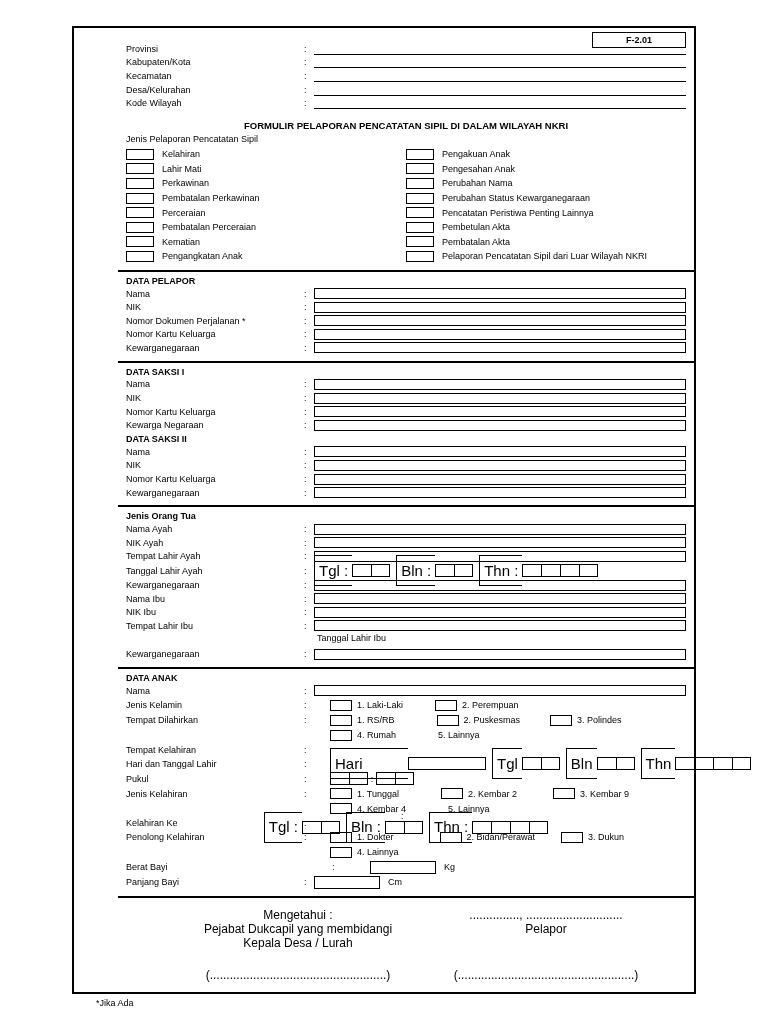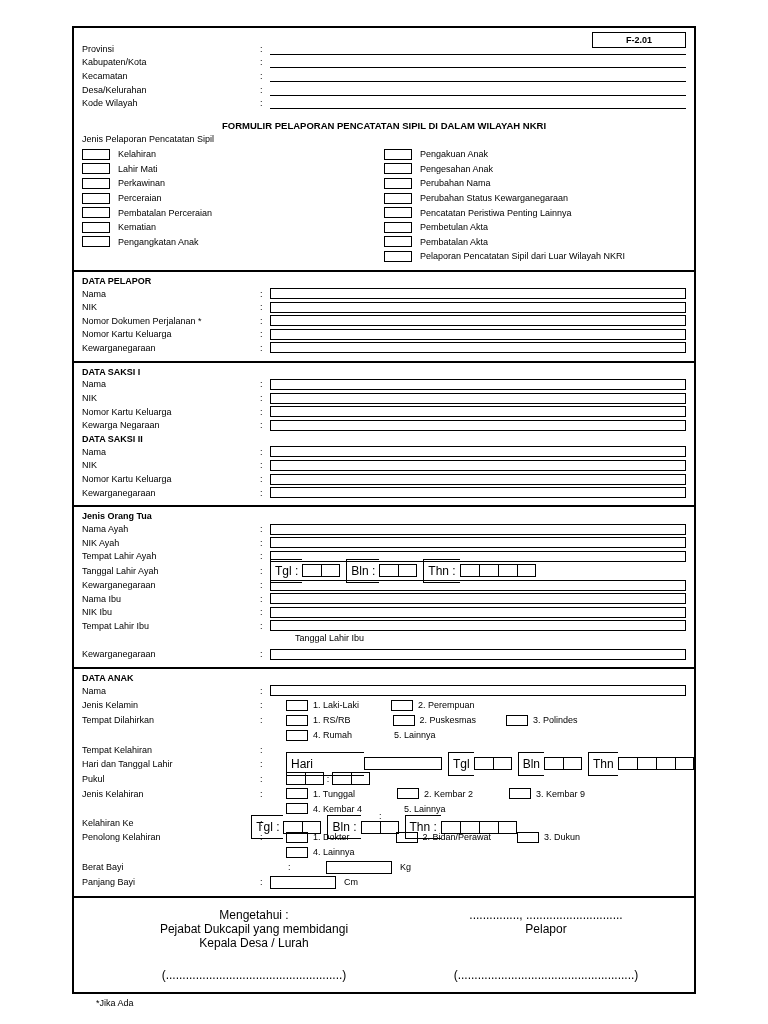--- a/index.html
+++ b/index.html
@@ -16,20 +16,21 @@
     position: relative;
   }
   .page {
     position: absolute;
     left: 72px;
     top: 26px;
     width: 624px;
     height: 968px;
     border: 2px solid #000;
     box-sizing: border-box;
+    padding-left: 44px;
   }
   .formcode {
     position: absolute;
     right: 8px;
     top: 4px;
     width: 92px;
     height: 14px;
     border: 1px solid #000;
     text-align: center;
     font-weight: bold;
@@ -126,24 +127,24 @@
   
   .datebar {
     flex: 1 1 auto;
     display: flex;
     align-items: center;
     height: 13px;
   }
   .dlabel {
     border: 1px solid #000;
     border-right: none;
-    height: 24px;
+    height: 31px;
     box-sizing: border-box;
     padding: 0 4px;
-    font-size: 12px;
+    font-size: 15px;
     line-height: 12px;
     display: flex;
     align-items: center;
   }
   .cell {
     width: 19px;
     height: 13px;
     border: 1px solid #000;
     border-right: none;
     box-sizing: border-box;
@@ -252,20 +253,24 @@
         <div class="checkrow">
             <div class="cbox"></div>
             <div class="ctext">Lahir Mati</div>
           </div>
         <div class="checkrow">
             <div class="cbox"></div>
             <div class="ctext">Perkawinan</div>
           </div>
         <div class="checkrow">
             <div class="cbox"></div>
+            <div class="ctext">Pembatalan Perkawinan</div>
+          </div>
+        <div class="checkrow">
+            <div class="cbox"></div>
             <div class="ctext">Perceraian</div>
           </div>
         <div class="checkrow">
             <div class="cbox"></div>
             <div class="ctext">Pembatalan Perceraian</div>
           </div>
         <div class="checkrow">
             <div class="cbox"></div>
             <div class="ctext">Kematian</div>
           </div>

